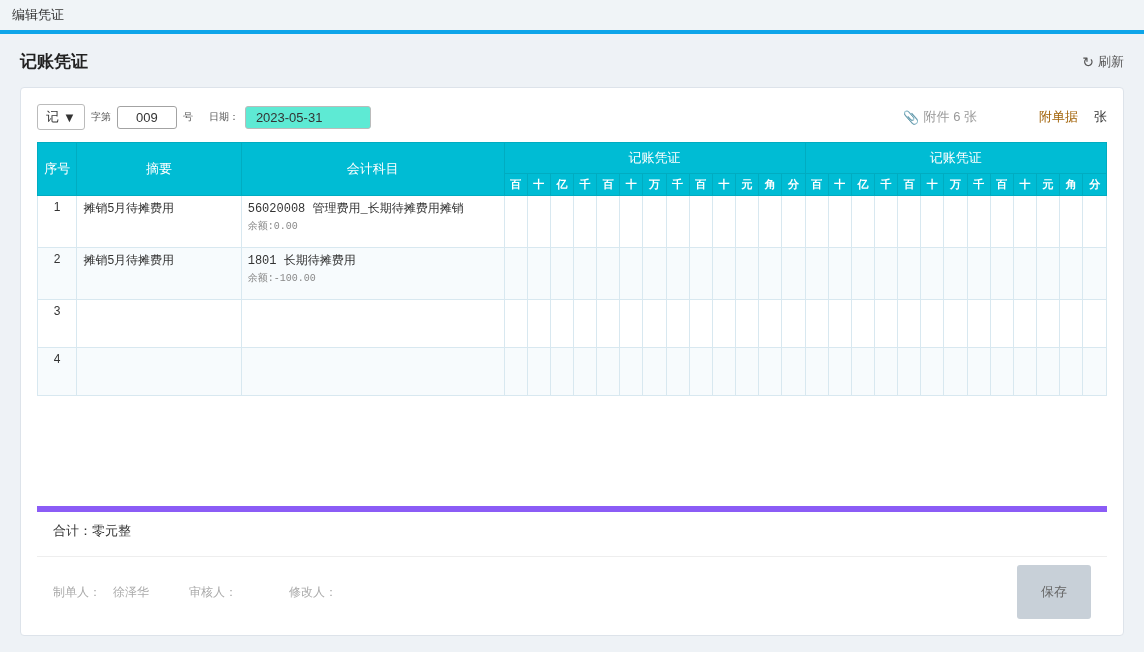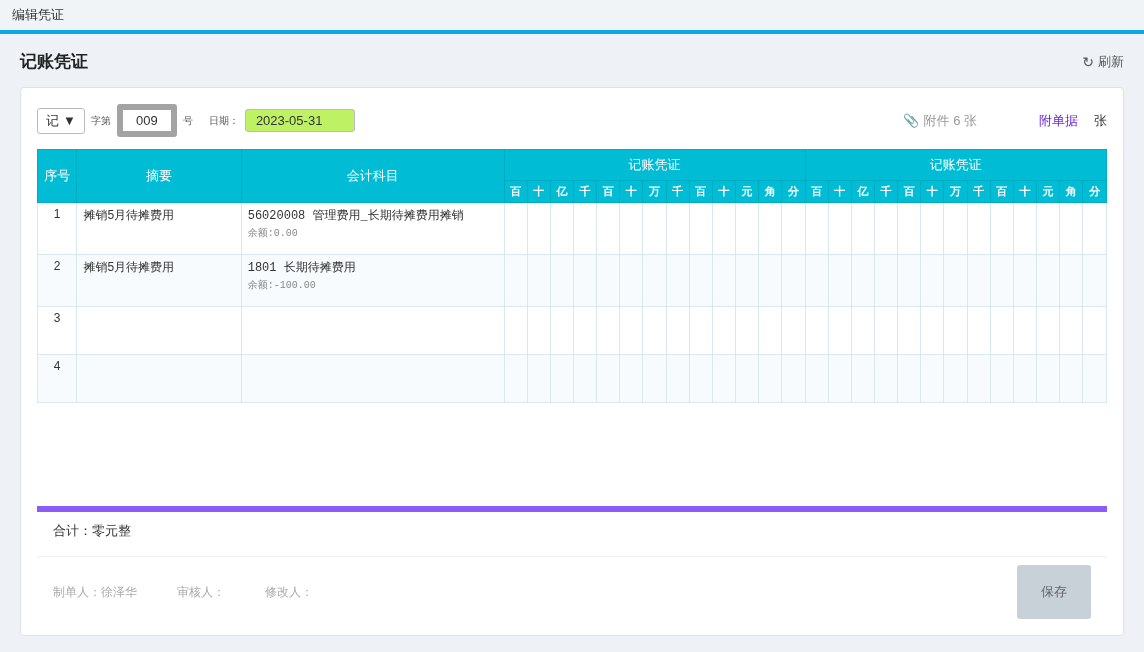--- a/index.html
+++ b/index.html
@@ -89,53 +89,53 @@
       padding: 3px 8px;
       font-size: 13px;
       color: #333;
       background: #fff;
       cursor: pointer;
       display: flex;
       align-items: center;
       gap: 4px;
     }
     .field-input {
-      border: 6px solid #a3a3a3;
+      border: 1px solid #a3a3a3;
       border-radius: 3px;
       padding: 3px 8px;
       font-size: 13px;
       color: #333;
       background: #fff;
       width: 60px;
       text-align: center;
     }
     .field-date {
       border: 1px solid #bbb;
       border-radius: 3px;
       padding: 3px 10px;
       font-size: 13px;
       color: #333;
-      background: #bef264;
-      width: 110px;
+      background: #5eead4;
+      width: 126px;
     }
     .attachments-area {
       margin-left: auto;
       display: flex;
       align-items: center;
       gap: 16px;
     }
     .attach-link {
       color: #999;
       font-size: 13px;
       display: flex;
       align-items: center;
       gap: 4px;
     }
     .attach-single {
-      color: #6d28d9;
+      color: #a16207;
       font-size: 13px;
       cursor: pointer;
       padding-left: 46px;
     }
     .attach-count {
       color: #333;
       font-size: 13px;
     }
     .voucher-table {
       width: 100%;
@@ -194,21 +194,21 @@
       padding: 8px 16px 0;
       color: #aaa;
       font-size: 12px;
       flex-shrink: 0;
       border-top: 1px solid #eee;
       margin-top: 6px;
     }
     .footer-person {
       display: flex;
       align-items: center;
-      gap: 0;
+      gap: 12px;
     }
     .save-btn {
       margin-left: auto;
       background: #c8d0d8;
       color: #666;
       border: none;
       border-radius: 3px;
       padding: 18px 24px;
       font-size: 13px;
       cursor: pointer;

